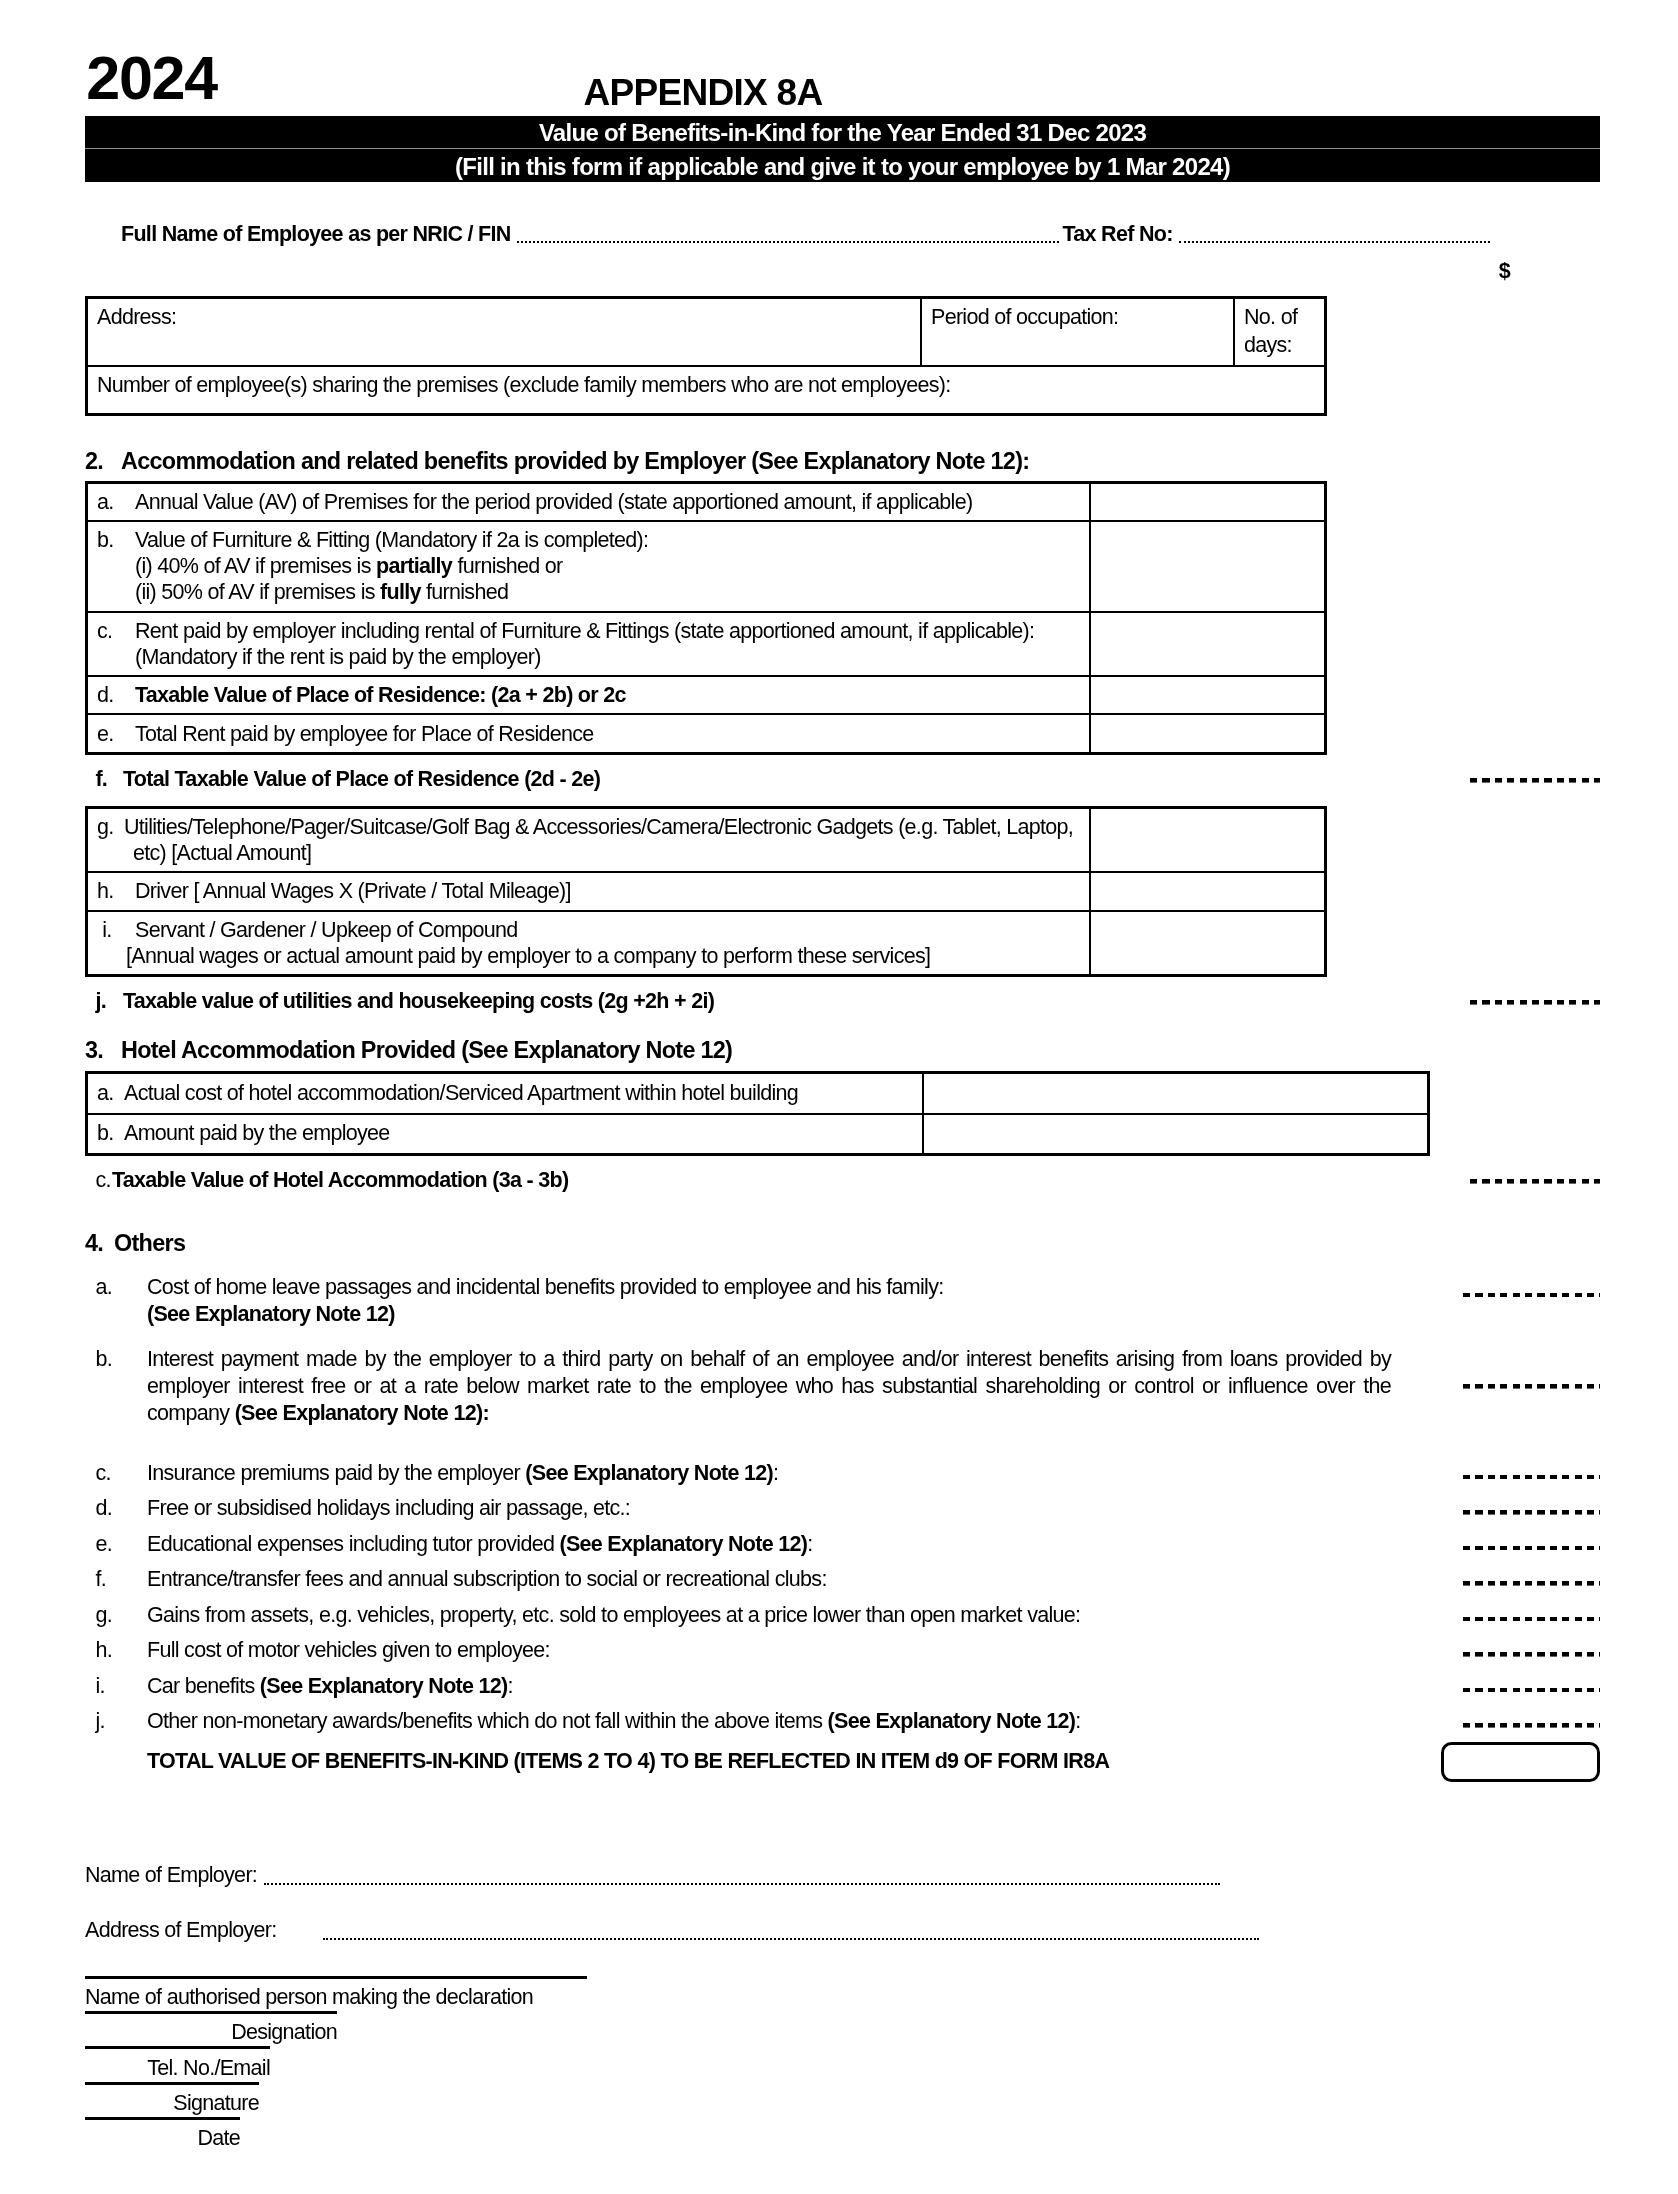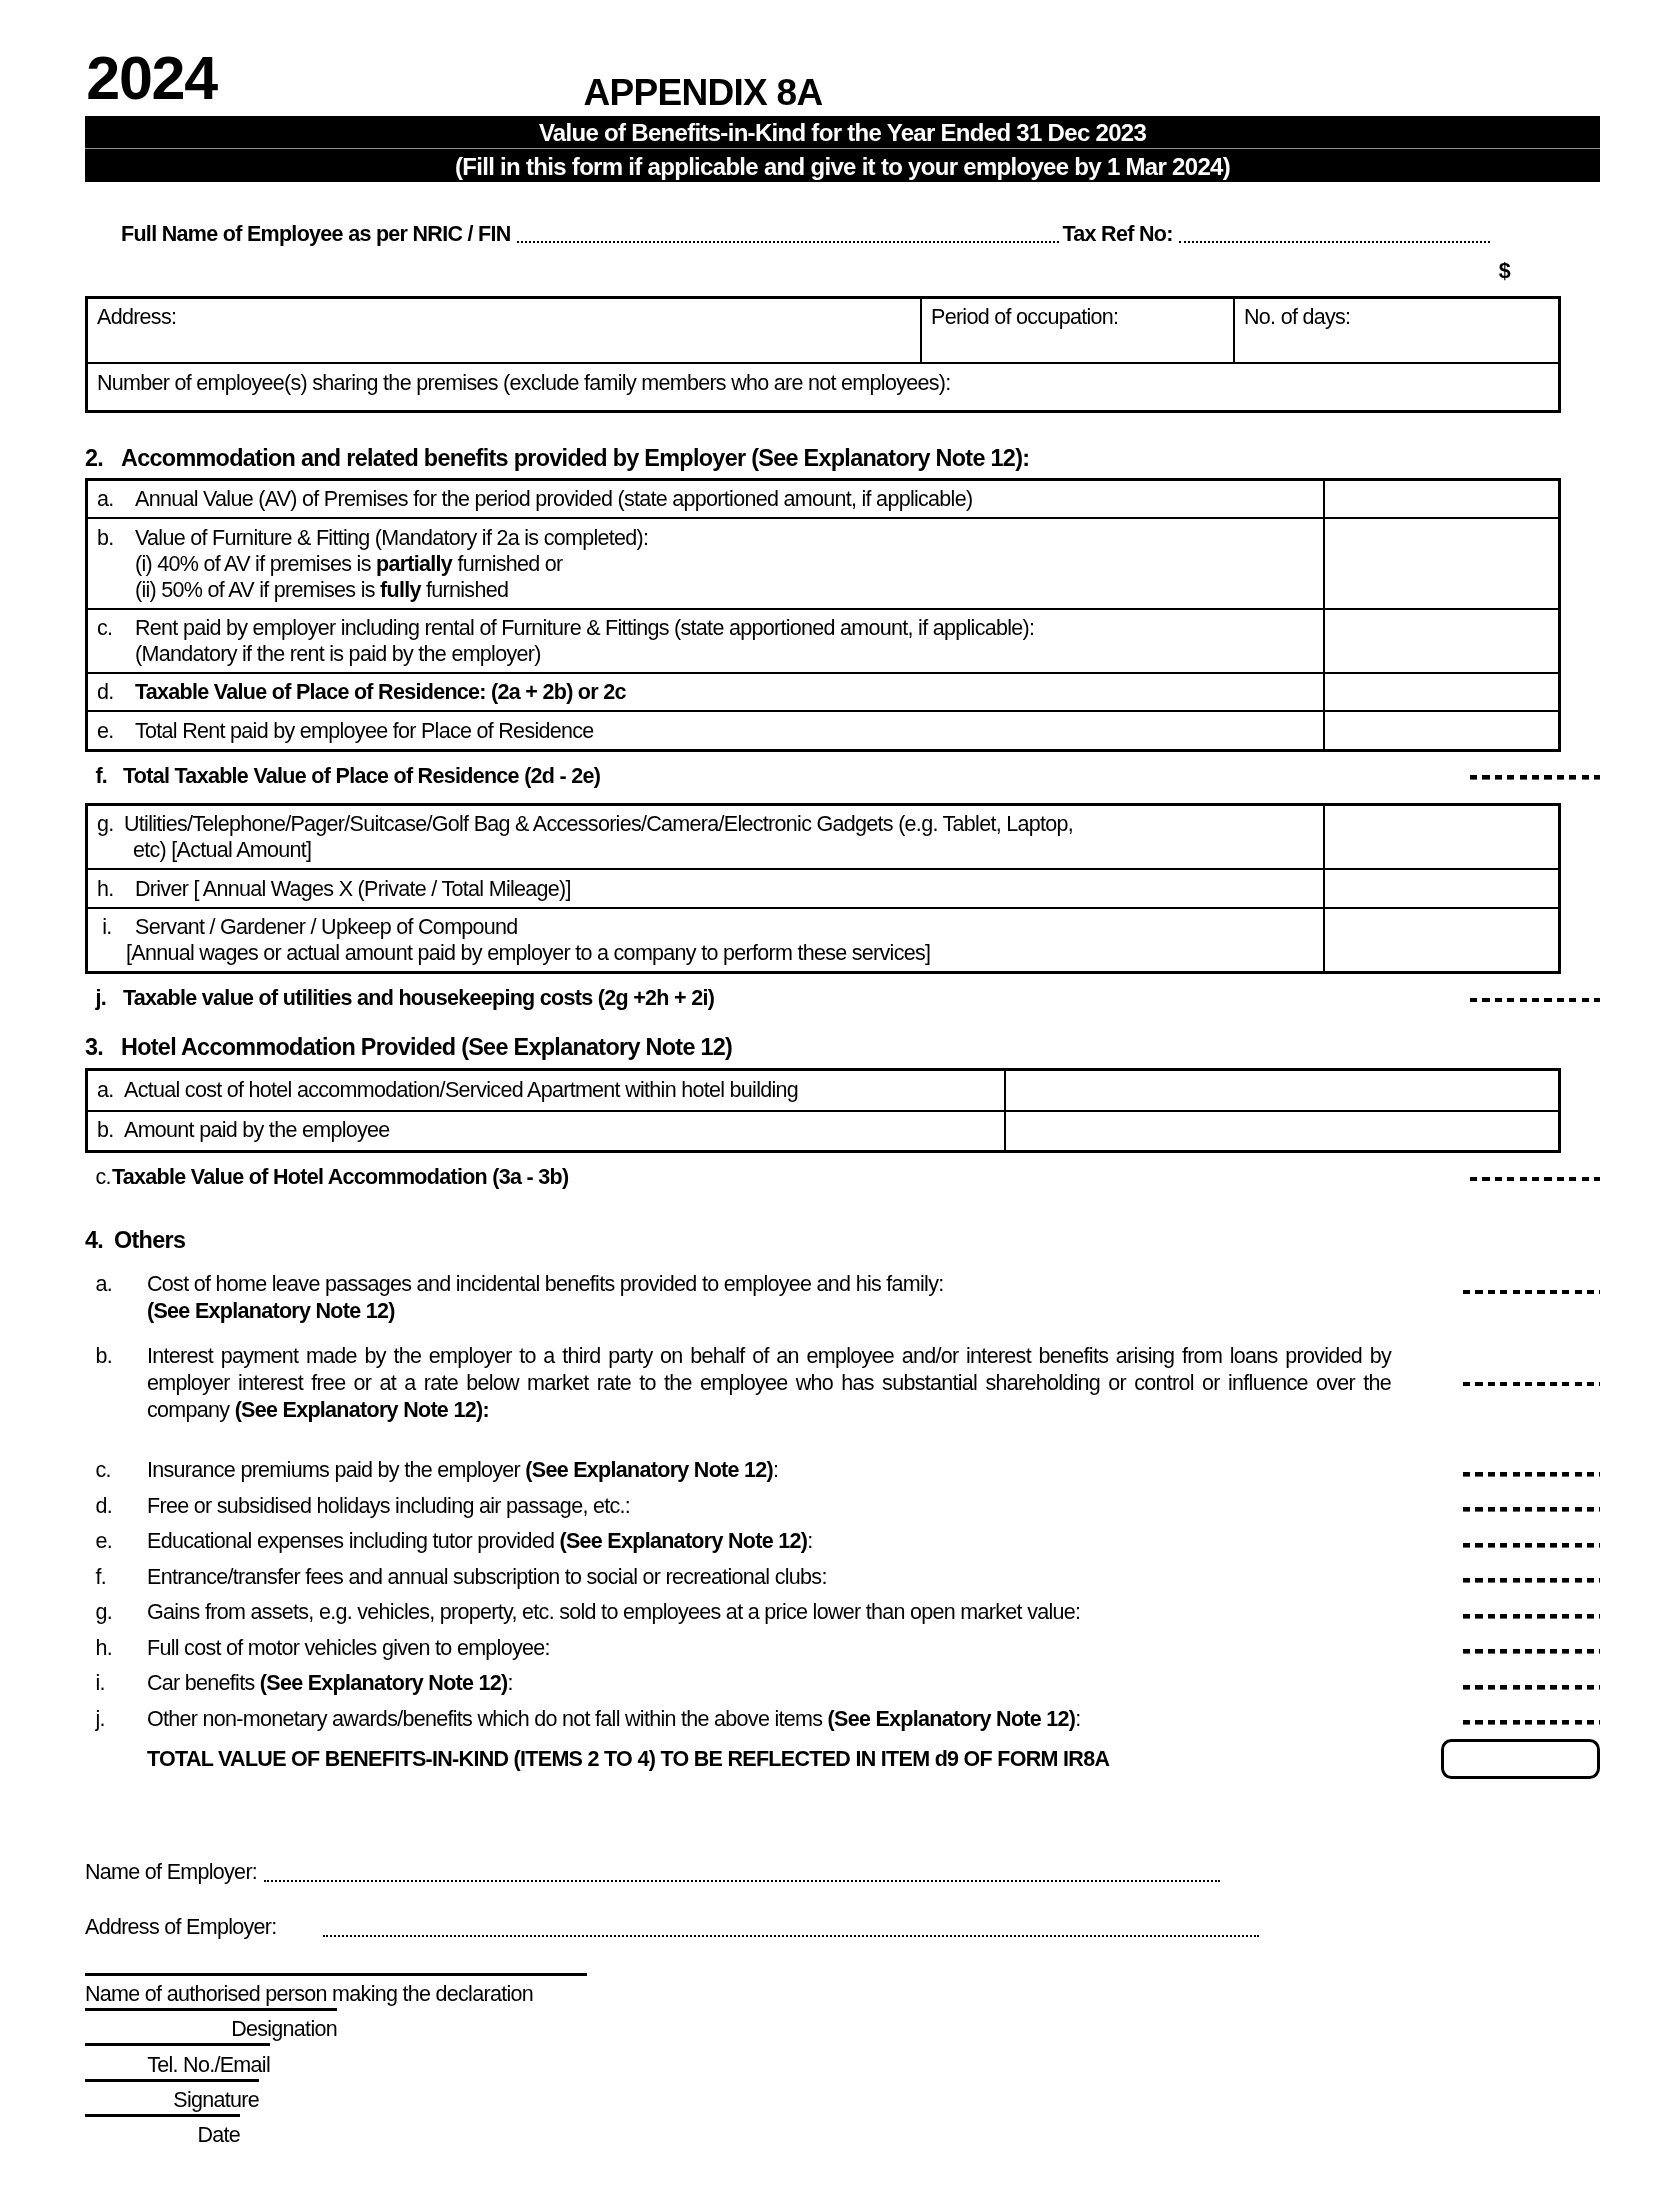--- a/index.html
+++ b/index.html
@@ -29,21 +29,21 @@
 
   
   .shead{font-weight:bold;font-size:23.4px;line-height:29px;}
   .shead .num{display:inline-block;min-width:36px;}
   .s1h{margin-top:14.3px;}
   .s2h{margin-top:31px;}
   .s3h{margin-top:19.5px;}
   .s4h{margin-top:34px;}
 
   
-  table{border-collapse:collapse;width:1476px;table-layout:fixed;}
+  table{border-collapse:collapse;width:1242px;table-layout:fixed;}
   td{border:2px solid #000;vertical-align:top;padding:5.2px 9px;}
   .t1{margin-top:10.4px;border:3.3px solid #000;}
   .t1 .r1 td{height:53px;}
   .t1 .r2 td{height:35px;}
   .t2{margin-top:5.2px;border:3.3px solid #000;}
   .t2 td{line-height:26px;}
   .tghi{margin-top:11.7px;border:3.3px solid #000;}
   .tghi td{line-height:26px;}
   .t3{margin-top:6.5px;border:3.3px solid #000;}
   .vcol{width:215px;}

